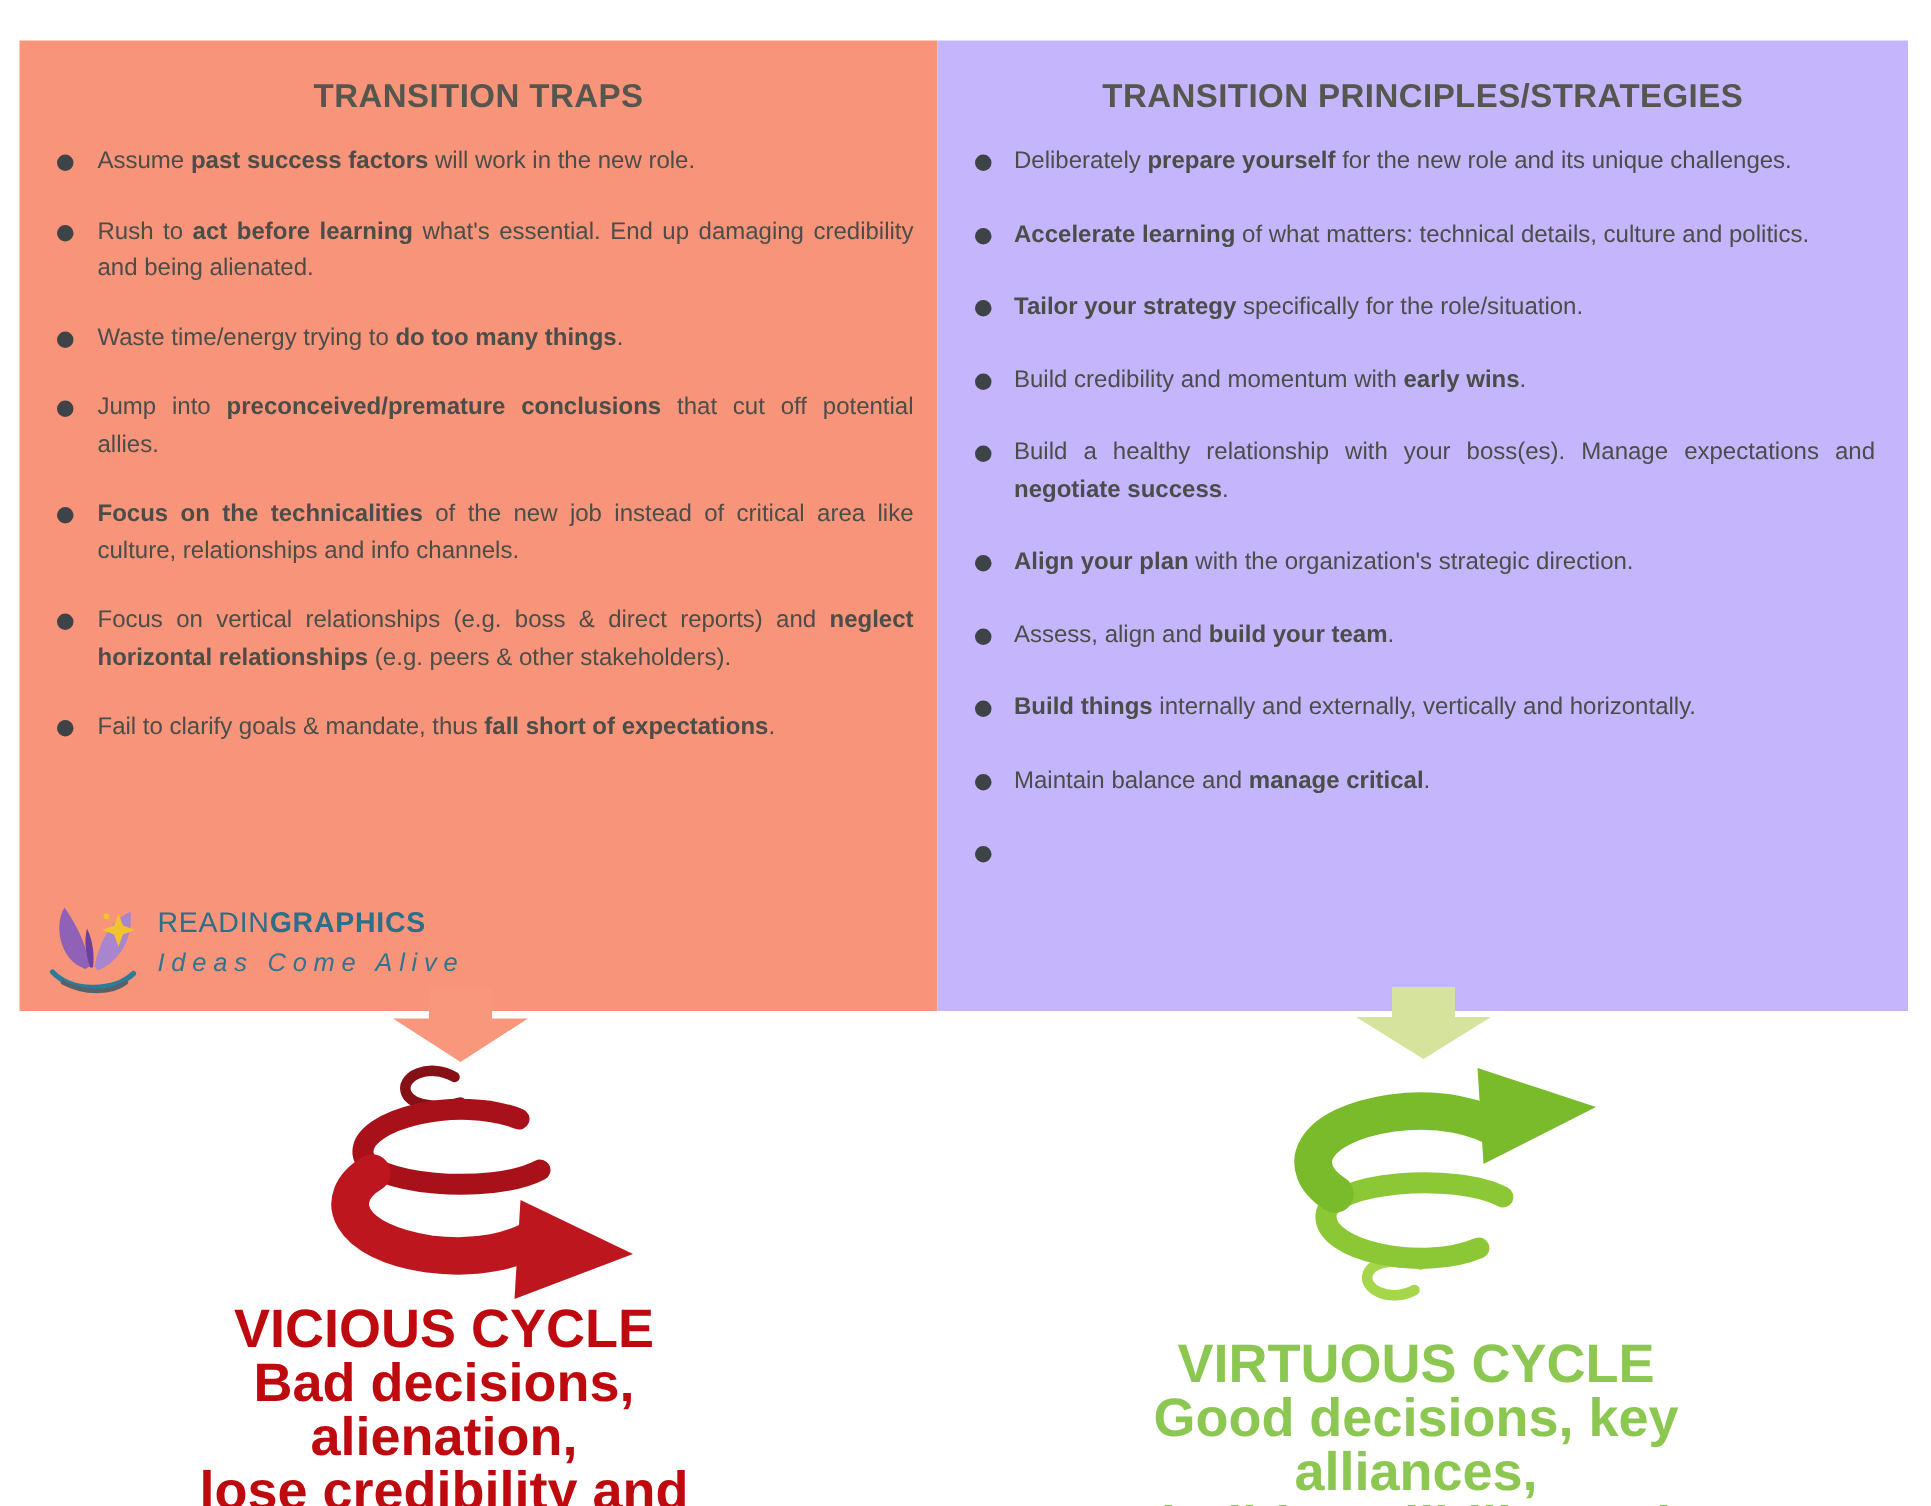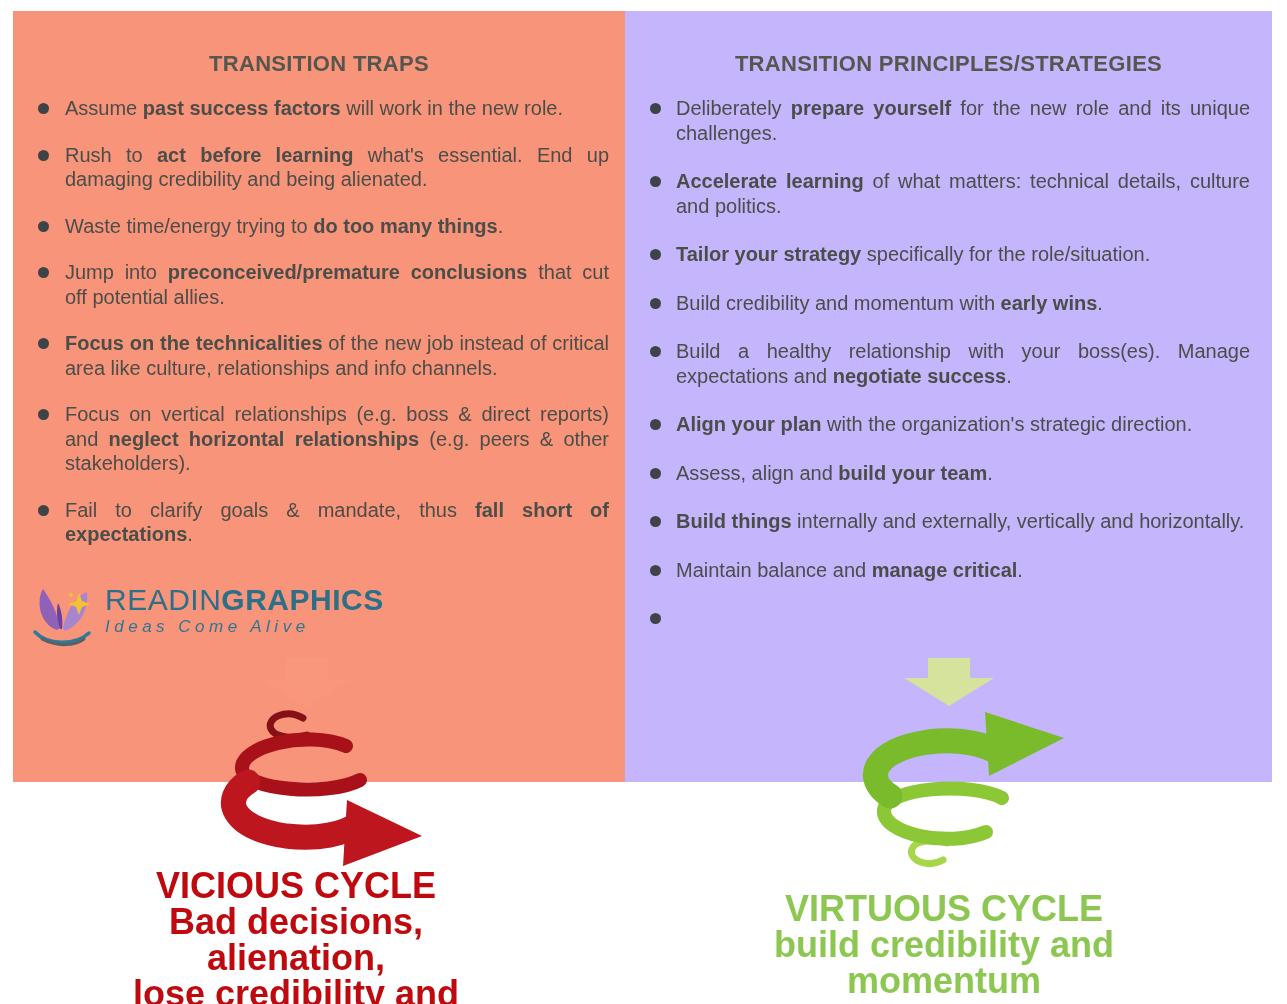--- a/index.html
+++ b/index.html
@@ -1,46 +1,46 @@
 <!DOCTYPE html>
 <html><head>
 <meta charset="utf-8">
 <style>
   * { margin:0; padding:0; box-sizing:border-box; }
   html,body { background:#ffffff; }
   body {
     width:1287px; height:1004px; position:relative; overflow:hidden;
     font-family:"Liberation Sans","DejaVu Sans",sans-serif;
   }
-  .panel { position:absolute; top:11px; height:771px; padding-top:40px; }
+  .panel { position:absolute; top:27px; height:647px; padding-top:24px; }
   .panel-left  { left:13px;  width:612px; background:#F8947A; }
   .panel-right { left:625px; width:647px; background:#c4b5fd; }
   .panel-title {
     text-align:center; font-weight:700; font-size:22px; color:#55564E;
     letter-spacing:0.3px; margin-bottom:19px;
   }
   ul.blist { list-style:none; }
   .panel-left  ul.blist { padding-right:16px; }
   .panel-right ul.blist { padding-right:22px; }
   li.bullet {
-    position:relative; text-align:justify; color:#4B4D49; font-size:20px;
+    position:relative; text-align:justify; color:#4B4D49; font-size:16px;
     line-height:24.5px;
   }
   .panel-left  li.bullet { padding-left:52px; margin-bottom:22px; }
   .panel-right li.bullet { padding-left:51px; margin-bottom:24px; }
   .dot {
     position:absolute; left:25px; top:7px; width:11px; height:11px;
     border-radius:50%; background:#3E4347;
   }
   .b { font-weight:700; }
 
   
   .logo { position:absolute; left:14px; top:572px; display:flex; align-items:flex-start; }
   .logo-text { margin-left:10px; padding-top:4px; }
-  .brand { font-size:30px; letter-spacing:0.5px; color:#2B6F88; line-height:26px; }
+  .brand { font-size:19px; letter-spacing:0.5px; color:#2B6F88; line-height:26px; }
   .brand .bold { font-weight:700; }
   .tagline {
     font-size:17px; font-style:italic; letter-spacing:4.5px; color:#2F7590;
     margin-top:3px;
   }
 
   
   .down-arrow { position:absolute; top:658px; }
   .down-arrow-left  { left:262px; }
   .down-arrow-right { left:904px; }
@@ -135,14 +135,15 @@
   </svg>
 </div>
 
 <div class="cycle cycle-left">
   <div>VICIOUS CYCLE</div>
   <div>Bad decisions, alienation,</div>
   <div>lose credibility and momentum</div>
 </div>
 <div class="cycle cycle-right">
   <div>VIRTUOUS CYCLE</div>
+  <div>Good decisions, key alliances,</div>
   <div>build credibility and momentum</div>
 </div>
 
 </body></html>

